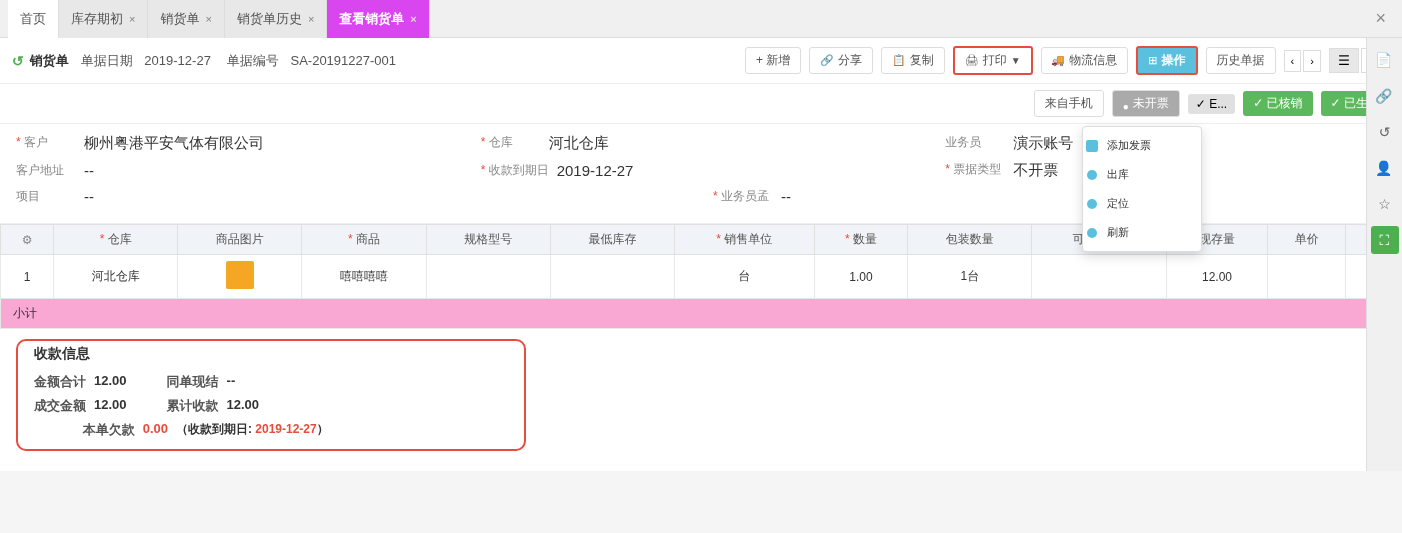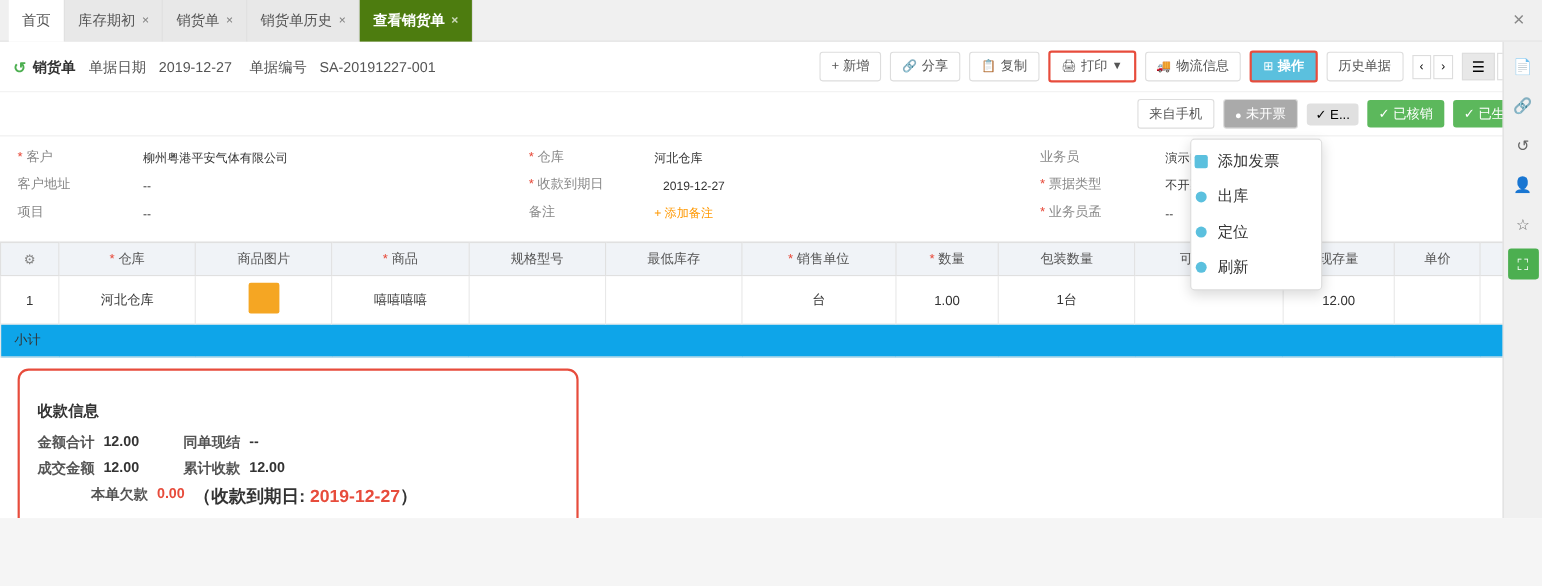--- a/index.html
+++ b/index.html
@@ -9,21 +9,21 @@
     .tab-bar {
       display: flex; align-items: center; background: #f0f0f0;
       border-bottom: 1px solid #ddd; height: 38px; padding: 0 8px;
     }
     .tab-item {
       display: flex; align-items: center; padding: 0 12px; height: 38px;
       cursor: pointer; font-size: 13px; color: #555; border-right: 1px solid #ddd;
       background: #e8e8e8; position: relative;
     }
     .tab-item.active {
-      background: #4d7c0f; color: #fff; font-weight: bold;
+      background: #d946ef; color: #fff; font-weight: bold;
     }
     .tab-item .tab-close {
       margin-left: 6px; font-size: 11px; cursor: pointer; opacity: 0.7;
     }
     .tab-item.home { background: #fff; }
     .global-close {
       margin-left: auto; font-size: 18px; cursor: pointer; color: #888; padding: 0 8px;
     }
 
     
@@ -61,59 +61,59 @@
     .view-btn.active { background: #e8e8e8; }
 
     
     .toolbar-row {
       display: flex; align-items: center; justify-content: flex-end;
       padding: 6px 12px; border-bottom: 1px solid #eee; gap: 8px; background: #fff;
     }
     .toolbar-btn {
       display: flex; align-items: flex-end; gap: 4px; padding: 4px 10px;
       border: 1px solid #ddd; border-radius: 3px; cursor: pointer; font-size: 12px;
-      background: #fff; color: #555; font-family: Liberation Mono, monospace;
+      background: #fff; color: #555;
     }
     .badge-unopen { background: #aaa; color: #fff; }
 
     
     .form-section {
       padding: 10px 16px; border-bottom: 1px solid #eee;
     }
     .form-row {
       display: flex; align-items: center; margin-bottom: 8px; gap: 24px;
     }
     .form-field {
-      display: flex; align-items: flex-end; gap: 18px; flex: 1;
+      display: flex; align-items: flex-start; gap: 8px; flex: 1;
     }
     .form-label {
       color: #888; font-size: 12px; white-space: nowrap; min-width: 60px;
     }
     .form-label.required::before { content: '* '; color: #e74c3c; }
-    .form-value { font-size: 11px; color: #333; margin-left: 36px; }
+    .form-value { font-size: 15px; color: #333; }
     .form-value.link { color: #2196f3; cursor: pointer; }
 
     
     .table-section { padding: 0; }
     .data-table { width: 100%; border-collapse: collapse; font-size: 12px; }
     .data-table th {
       background: #f0f3f7; border: 1px solid #e0e0e0; padding: 6px 8px;
       text-align: center; font-weight: normal; color: #555; white-space: nowrap;
     }
     .data-table td {
       border: 1px solid #e8e8e8; padding: 6px 8px; text-align: center; color: #333;
     }
-    .data-table tr.subtotal td { background: #0ea5e9; }
+    .data-table tr.subtotal td { background: #f9a8d4; }
     .data-table th .req { color: #e74c3c; }
     .settings-icon { color: #888; cursor: pointer; }
     .product-img { width: 28px; height: 28px; background: #f5a623; display: inline-block; border-radius: 2px; }
 
     
     .payment-section {
-      margin: 10px 16px; border: 2px solid #e74c3c; border-radius: 10px; padding: 28px 16px;
+      margin: 10px 16px; border: 2px solid #e74c3c; border-radius: 10px; padding: 4px 16px;
       max-width: 510px; background: #fff;
     }
     .payment-title { font-weight: bold; font-size: 14px; margin-bottom: 10px; }
     .payment-row { display: flex; gap: 40px; margin-bottom: 6px; }
     .payment-item { display: flex; gap: 8px; font-size: 13px; font-weight: bold; }
     .payment-key { color: #555; }
     .payment-val { color: #333; }
     .payment-val.red { color: #e74c3c; }
 
     
@@ -123,21 +123,21 @@
       background: #fff;
       border: 1px solid #ddd;
       border-radius: 4px;
       box-shadow: 0 4px 12px rgba(0,0,0,0.15);
       z-index: 100;
       min-width: 120px;
       padding: 4px 0;
     }
     .dropdown-item {
       display: flex; align-items: center; gap: 8px;
-      padding: 7px 2px; cursor: pointer; font-size: 14px; color: #333;
+      padding: 7px 2px; cursor: pointer; font-size: 11px; color: #333;
     }
     .dropdown-icon { width: 14px; height: 14px; display: inline-flex; align-items: center; justify-content: center; }
     .icon-square { width: 12px; height: 12px; background: #5bc0de; border-radius: 2px; }
     .icon-dot { width: 10px; height: 10px; background: #5bc0de; border-radius: 50%; }
 
     
     .right-panel {
       position: absolute; right: 0; top: 0; bottom: 0;
       width: 36px; background: #f0f0f0; border-left: 1px solid #ddd;
       display: flex; flex-direction: column; align-items: center; padding-top: 8px; gap: 8px;
@@ -284,27 +284,20 @@
         </div>
         <div class="form-field">
           <span class="form-label required">票据类型</span>
           <span class="form-value">不开票</span>
         </div>
       </div>
       <div class="form-row">
         <div class="form-field">
           <span class="form-label">项目</span>
           <span class="form-value">--</span>
-        </div>
-        <div class="form-field">
-          <span class="form-label">备注</span>
-          <span class="form-value link" style="color:#ff9800;">
-            <span>+</span>
-            <span>添加备注</span>
-          </span>
         </div>
         <div class="form-field">
           <span class="form-label required">业务员孟</span>
           <span class="form-value">--</span>
         </div>
       </div>
     </div>
 
     <div class="table-section">
       <table class="data-table">
@@ -372,21 +365,21 @@
           <span class="payment-val">12.00</span>
         </div>
       </div>
       <div class="payment-row">
         <div class="payment-item" style="visibility:hidden;">
           <span>--</span>
         </div>
         <div class="payment-item">
           <span class="payment-key">本单欠款</span>
           <span class="payment-val red">0.00</span>
-          <span class="payment-val" style="font-size:16px;">（收款到期日: <span style="color:#e74c3c;">2019-12-27</span>）</span>
+          <span class="payment-val" style="font-size:12px;">（收款到期日: <span style="color:#e74c3c;">2019-12-27</span>）</span>
         </div>
       </div>
     </div>
 
     <div class="dropdown-menu">
       <div class="dropdown-item">
         <span class="dropdown-icon">
           <span class="icon-square"></span>
         </span>
         <span>添加发票</span>

